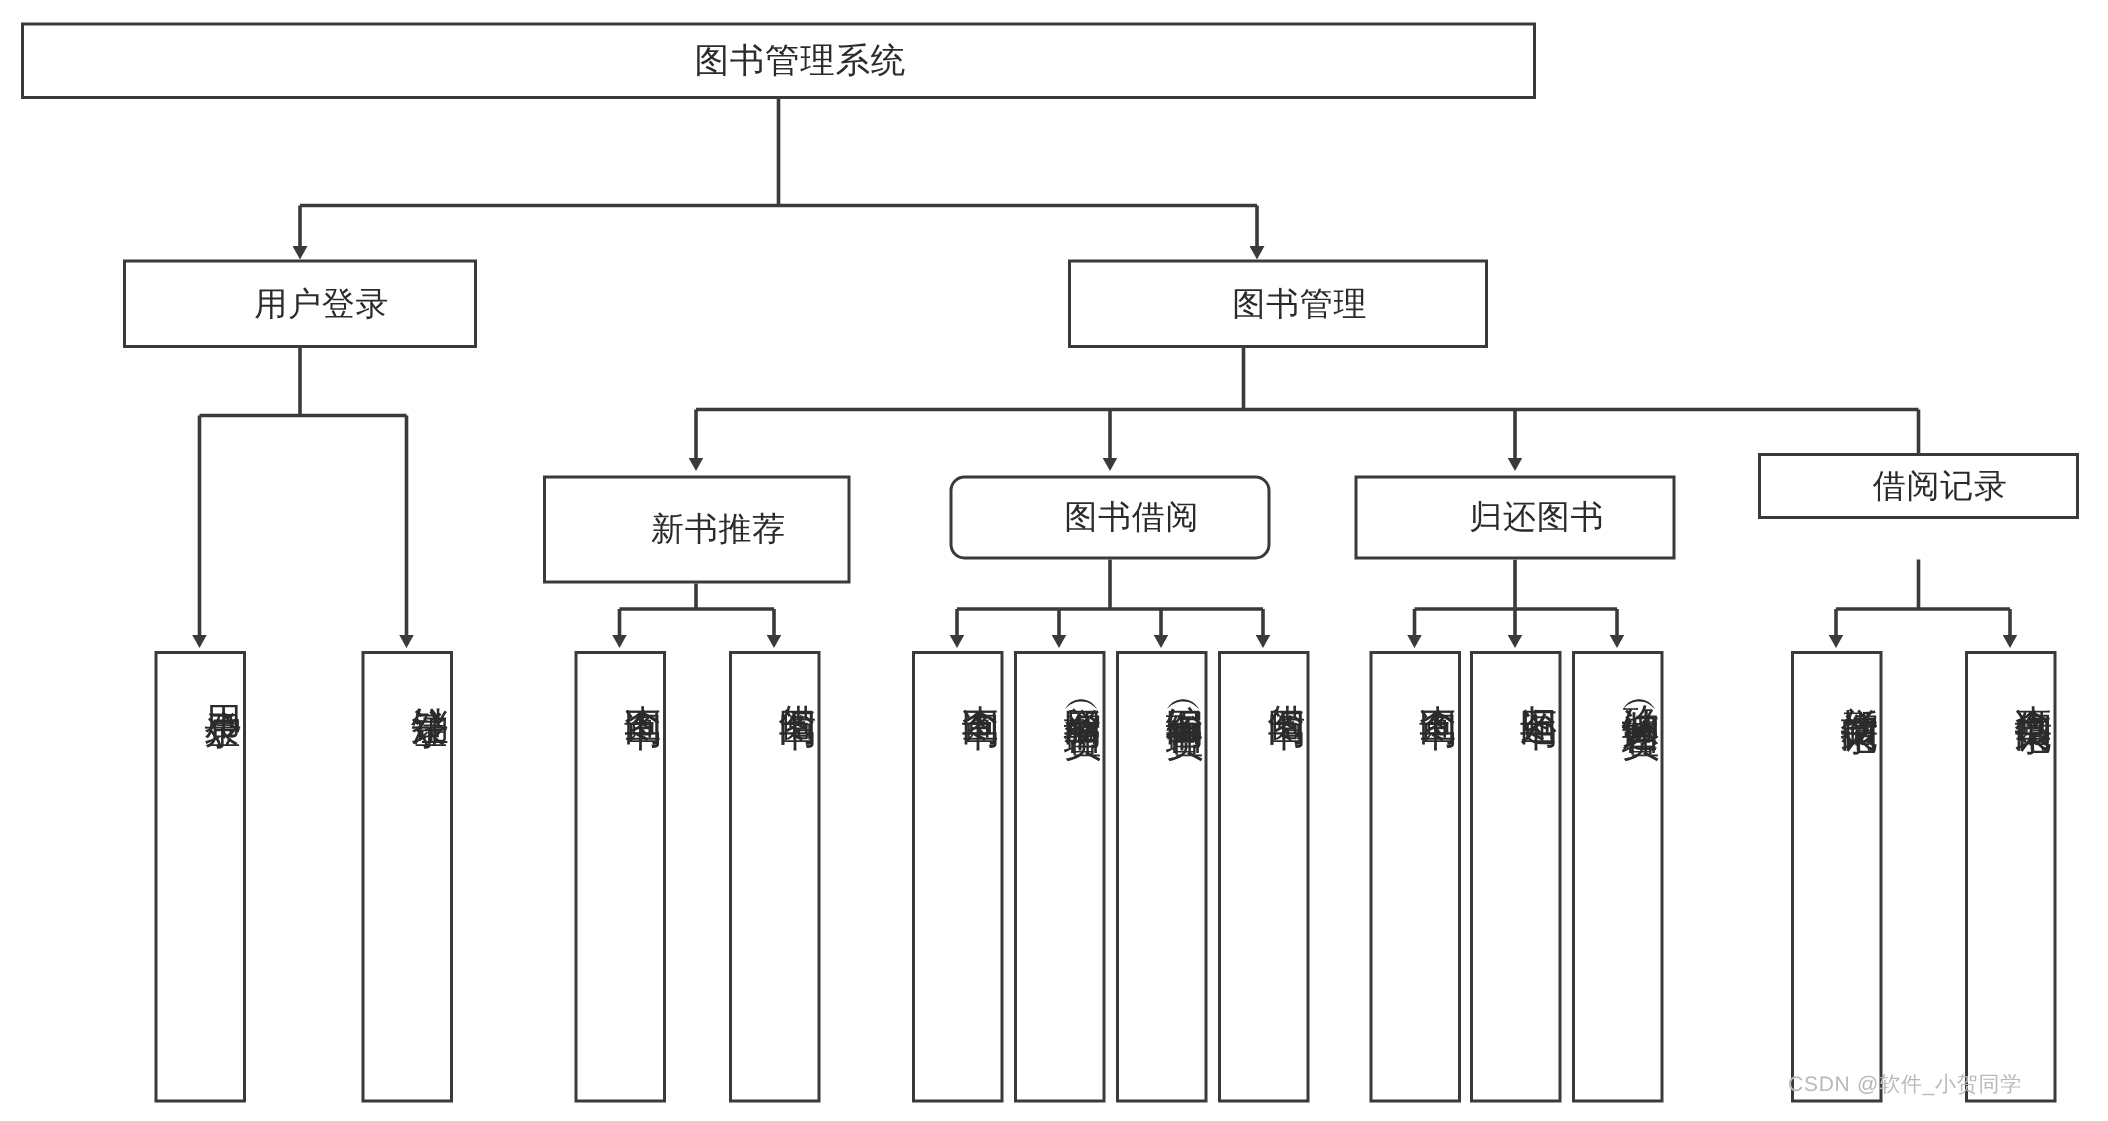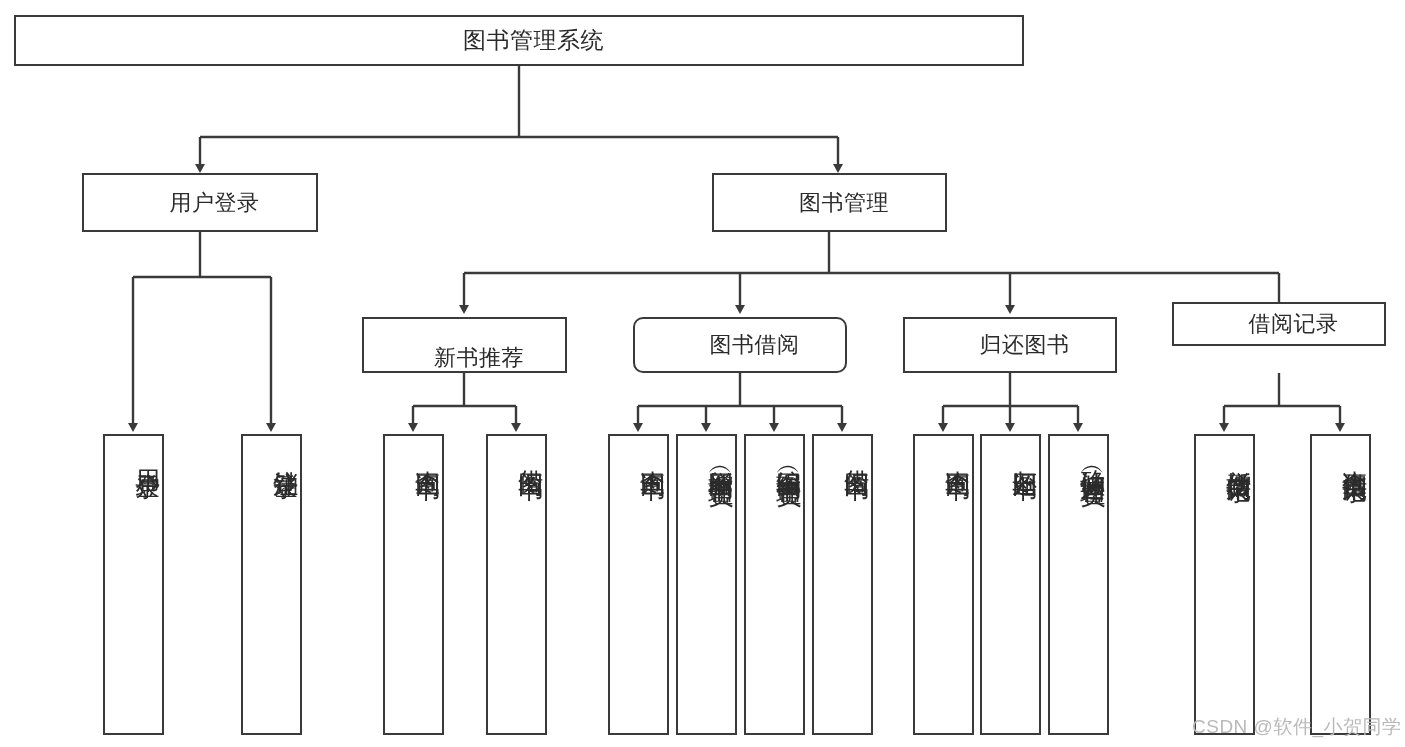--- a/index.html
+++ b/index.html
@@ -53,21 +53,21 @@
   .node.vert .lbl {
     writing-mode: vertical-rl;
     text-orientation: upright;
     font-size: 25px;
     line-height: 1.05;
     letter-spacing: 2px;
   }
   .node.root .lbl { font-size: 23px; }
   .watermark {
     position: absolute;
-    font-size: 19px;
+    font-size: 14px;
     color: #b9b9b9;
     white-space: nowrap;
     letter-spacing: 0.5px;
   }
 </style>
 </head>
 <body>
 
 <div id="canvas">
 
@@ -121,25 +121,25 @@
     </g>
   </svg>
 
   <div class="node horiz root" style="left:14px; top:15px; width:1010px; height:51px;">
     <span class="lbl">图书管理系统</span>
   </div>
 
   <div class="node horiz" style="left:82px; top:173px; width:236px; height:59px;">
     <span class="lbl">用户登录</span>
   </div>
-  <div class="node horiz" style="left:712px; top:173px; width:235px; height:59px;">
+  <div class="node horiz" style="left:712px; top:173px; width:280px; height:59px;">
     <span class="lbl">图书管理</span>
   </div>
 
-  <div class="node horiz" style="left:362px; top:317px; width:205px; height:56px;align-items:flex-end;">
+  <div class="node horiz" style="left:362px; top:317px; width:205px; height:72px;">
     <span class="lbl">新书推荐</span>
   </div>
   <div class="node horiz" style="left:633px; top:317px; width:214px; height:56px;border-radius:10px;">
     <span class="lbl">图书借阅</span>
   </div>
   <div class="node horiz" style="left:903px; top:317px; width:214px; height:56px;">
     <span class="lbl">归还图书</span>
   </div>
   <div class="node horiz" style="left:1172px; top:302px; width:214px; height:44px;">
     <span class="lbl">借阅记录</span>

